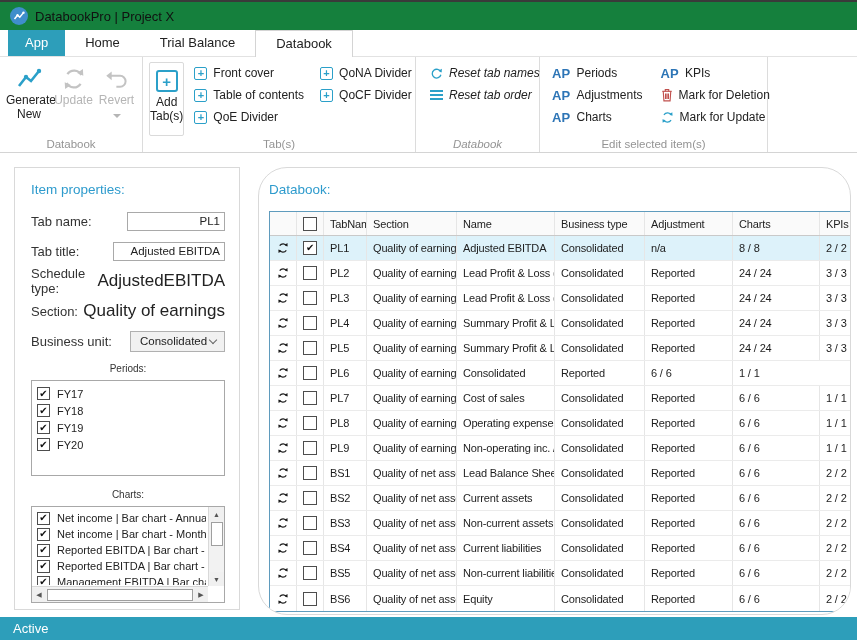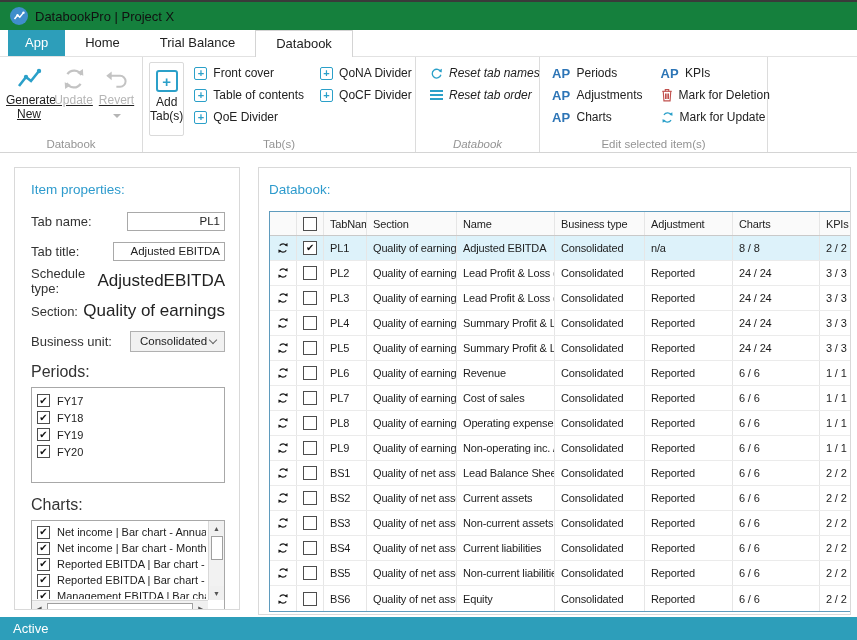--- a/index.html
+++ b/index.html
@@ -15,21 +15,21 @@
   .tabstrip { height:27px; display:flex; align-items:flex-end; border-bottom:1px solid #e2e2e2; padding-left:8px; background:#fff; }
   .rtab { font-size:13px; height:26px; line-height:26px; padding:0 20px; color:#222; cursor:default; }
   .rtab.accent { background:#2d9eba; color:#fff; padding:0 17px; }
   .rtab.active { background:#fff; border:1px solid #d4d4d4; border-bottom:none; margin-bottom:-1px; height:27px; line-height:26px; z-index:2; }
 
   
   .ribbon { height:96px; border-bottom:1px solid #d4d4d4; display:flex; background:#fff; }
   .rgroup { position:relative; border-right:1px solid #dcdcdc; padding:5px 4px 16px 6px; }
   .rgroup:last-child { border-right:none; }
   .glabel { position:absolute; bottom:2px; left:0; right:0; text-align:center; font-size:11.5px; color:#949494; }
-  .bigrow { display:flex;text-decoration:underline; }
+  .bigrow { display:flex; }
   .bigbtn { width:46px; text-align:center; font-size:12px; color:#222; padding-top:3px; }
   .bigbtn .bicon { height:28px; display:flex; align-items:center; justify-content:center; }
   .bigbtn .blabel { line-height:14px; }
   .bigbtn.disabled { color:#b5b5b5; }
   .bigbtn.disabled svg { color:#c3c3c3; }
   .drop-arrow { width:0; height:0; border-left:4px solid transparent; border-right:4px solid transparent; border-top:4px solid #b5b5b5; display:inline-block; margin-top:3px; }
   .addbtn { width:42px; border:1px solid #dadada; border-radius:2px; margin-right:6px; padding-top:4px; }
   .plusbox { display:inline-flex; align-items:center; justify-content:center; border:2px solid #2ba0c9; color:#2ba0c9; border-radius:3px; width:22px; height:22px; font-size:15px; font-weight:bold; line-height:1; }
   .plusbox.sm { width:13px; height:13px; border-width:1.5px; border-radius:2px; font-size:11px; flex:none; }
   .smcol { display:flex; flex-direction:column; }
@@ -38,32 +38,32 @@
   .ap { color:#2d75b6; font-weight:bold; font-size:13px; letter-spacing:.2px; flex:none; }
   .icon-blue { color:#2ba0c9; }
   .icon-red  { color:#c0504d; }
   .icon-gray { color:#c3c3c3; }
   .lines-icon span { display:block; width:13px; height:2px; background:#2ba0c9; margin:2px 0; }
 
   
   .main { position:absolute; left:0; top:153px; right:0; bottom:23px; background:#fff; }
   .panel { position:absolute; background:#fff; border:1px solid #d9d9d9; }
   .left-panel  { left:14px;  top:12px; width:226px; height:443px; padding:14px 14px 0 16px; overflow:hidden; }
-  .right-panel { left:258px; top:12px; width:593px; height:448px; padding:14px 0 0 10px; overflow:hidden; }
+  .right-panel { left:258px; top:12px; width:593px; height:448px; padding:14px 0 0 10px; overflow:hidden;border-radius:29px; }
   .phead { color:#2e9bcd; font-size:13.5px; margin-bottom:14px; }
 
   .frow { display:flex; align-items:center; margin-bottom:10px; height:20px; }
   .flabel { font-size:13px; color:#333; flex:1; }
   .tinput { border:1px solid #a9a9a9; height:19px; font-size:11.5px; text-align:right; padding:0 4px; font-family:"Liberation Sans",sans-serif; color:#222; background:#fff; }
   .w100 { width:98px; } .w112 { width:112px; }
   .fvalue { font-size:17px; color:#222; text-align:right; }
   .combo { width:95px; height:21px; border:1px solid #b0b0b0; background:#f1f1f1; display:flex; align-items:center; font-size:11.5px; padding-left:9px; position:relative; }
   .chev { width:6px; height:6px; border-right:1.2px solid #666; border-bottom:1.2px solid #666; transform:rotate(45deg); position:absolute; right:8px; top:5px; }
 
-  .seclabel { font-size:16px; color:#333; margin:4px 0 6px; }
+  .seclabel { font-size:10px; color:#333; margin:4px 0 6px;text-align:center; }
   .listbox { border:1px solid #a8a8a8; background:#fff; position:relative; overflow:hidden; }
   .periods-box { height:96px; padding:4px 0 0 5px; }
   .charts-box { height:97px; }
   .lb-item { display:flex; align-items:center; gap:7px; height:17px; font-size:11px; white-space:nowrap; overflow:hidden; }
   .charts-box .lb-item { height:16px; }
   .lb-inner { position:absolute; left:5px; top:3px; right:18px; bottom:17px; overflow:hidden; }
   .cb { width:14px; height:14px; border:1px solid #4d4d4d; background:#fff; display:inline-flex; align-items:center; justify-content:center; flex:none; font-size:10px; color:#111; line-height:1; }
   .cb.small { width:13px; height:13px; }
   .chk { font-size:10px; color:#111; }
 
@@ -536,21 +536,20 @@
                 <path fill="currentColor" d="M2.1 14.8 l-.3 -4.7 4.2 2 z"></path>
               </svg>
             </div>
             <div class="c cc">
               <span class="cb">
                 <span class="chk" style="visibility: hidden;">✔</span>
               </span>
             </div>
             <div class="c">PL6</div>
             <div class="c">Quality of earnings</div>
-            <div class="c">Revenue</div>
             <div class="c">Consolidated</div>
             <div class="c">Reported</div>
             <div class="c">6 / 6</div>
             <div class="c">1 / 1</div>
           </div>
 
           <div class="t-row">
             <div class="c cc icon-blue">
               <svg class="ic" width="12" height="12" viewBox="0 0 16 16">
                 <g fill="none" stroke="currentColor" stroke-width="1.6">

